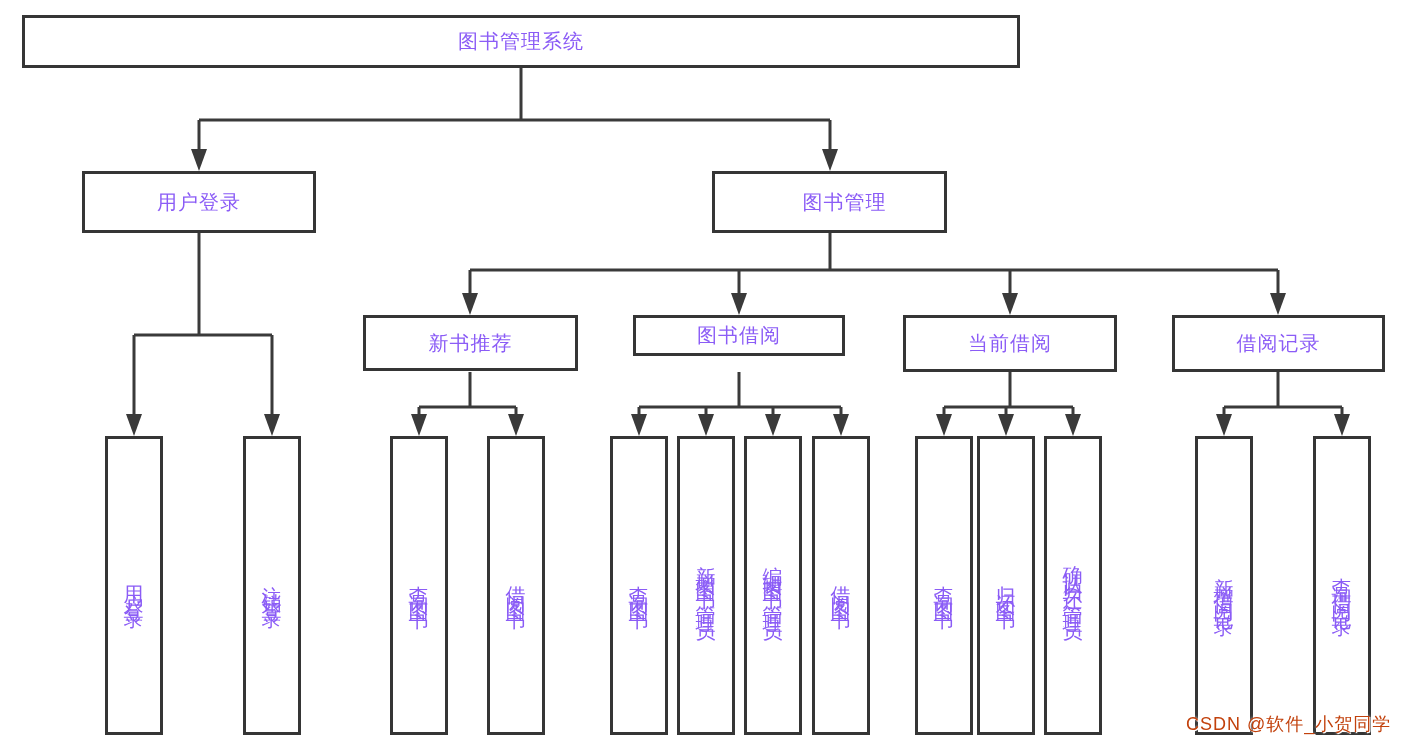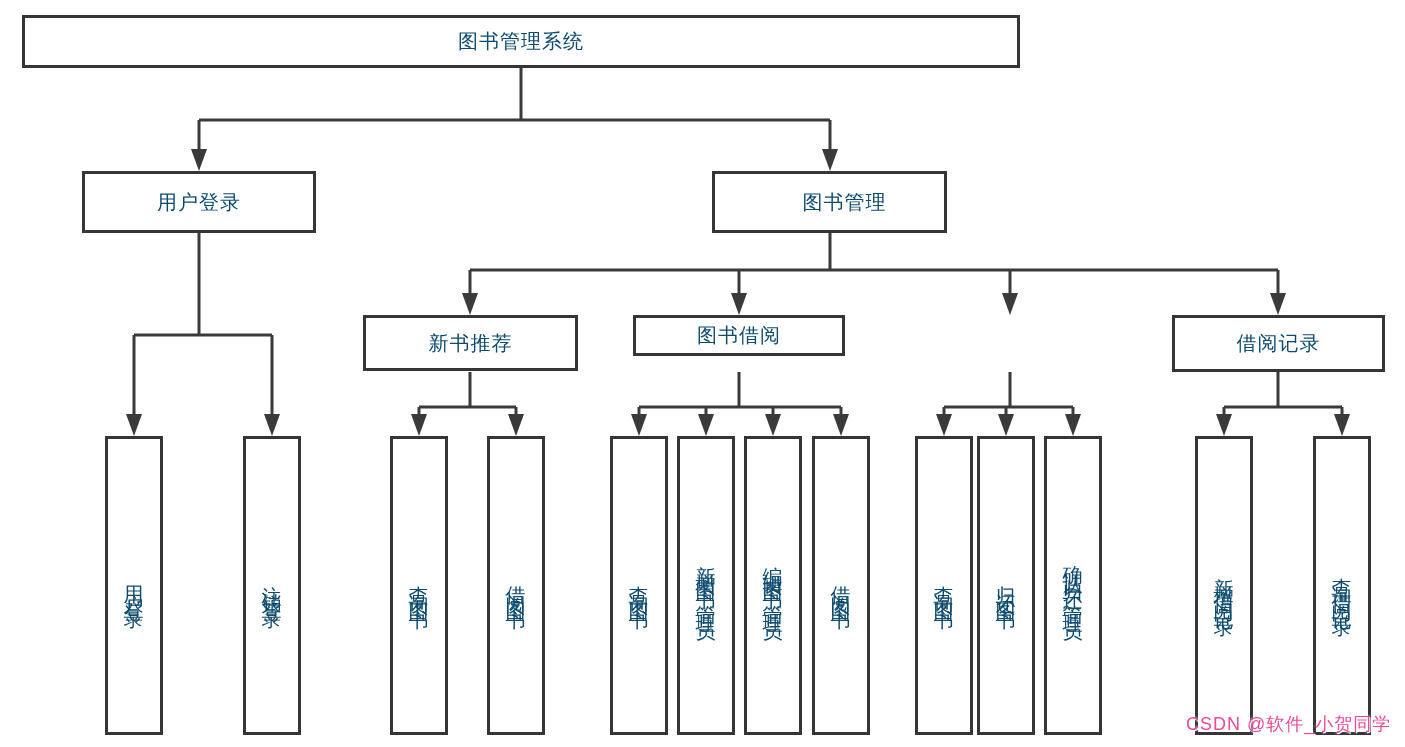--- a/index.html
+++ b/index.html
@@ -31,38 +31,38 @@
     stroke: none;
   }
   .node {
     position: absolute;
     box-sizing: border-box;
     background: #ffffff;
     border: 3px solid #353535;
     display: flex;
     align-items: center;
     justify-content: center;
-    color: #0c4a6e;
+    color: #8b5cf6;
     font-size: 20px;
     letter-spacing: 1px;
     text-align: center;
   }
   .leaf {
     writing-mode: vertical-rl;
     text-orientation: mixed;
     font-size: 20px;
     letter-spacing: 8px;
     line-height: 1;
   }
   .leaf span {
     display: inline-block;
   }
   .watermark {
     position: absolute;
-    color: #ec4899;
+    color: #c2410c;
     font-size: 18px;
     letter-spacing: 1px;
     white-space: nowrap;
     text-shadow: 0 0 3px #ffffff, 1px 1px 0 #ffffff;
   }
 </style>
 </head>
 <body>
 
 <div class="stage">
@@ -113,20 +113,23 @@
   <div class="node" style="left:712px; top:171px; width:235px; height:62px;padding-left:30px;">
     <span>图书管理</span>
   </div>
 
   <div class="node" style="left:363px; top:315px; width:215px; height:56px;">
     <span>新书推荐</span>
   </div>
   <div class="node" style="left:633px; top:315px; width:212px; height:41px;">
     <span>图书借阅</span>
   </div>
+  <div class="node" style="left:903px; top:315px; width:214px; height:57px;">
+    <span>当前借阅</span>
+  </div>
   <div class="node" style="left:1172px; top:315px; width:213px; height:57px;">
     <span>借阅记录</span>
   </div>
 
   <div class="node leaf" style="left:105px; top:436px; width:58px; height:299px;">
     <span>用户登录</span>
   </div>
   <div class="node leaf" style="left:243px; top:436px; width:58px; height:299px;">
     <span>注销登录</span>
   </div>

